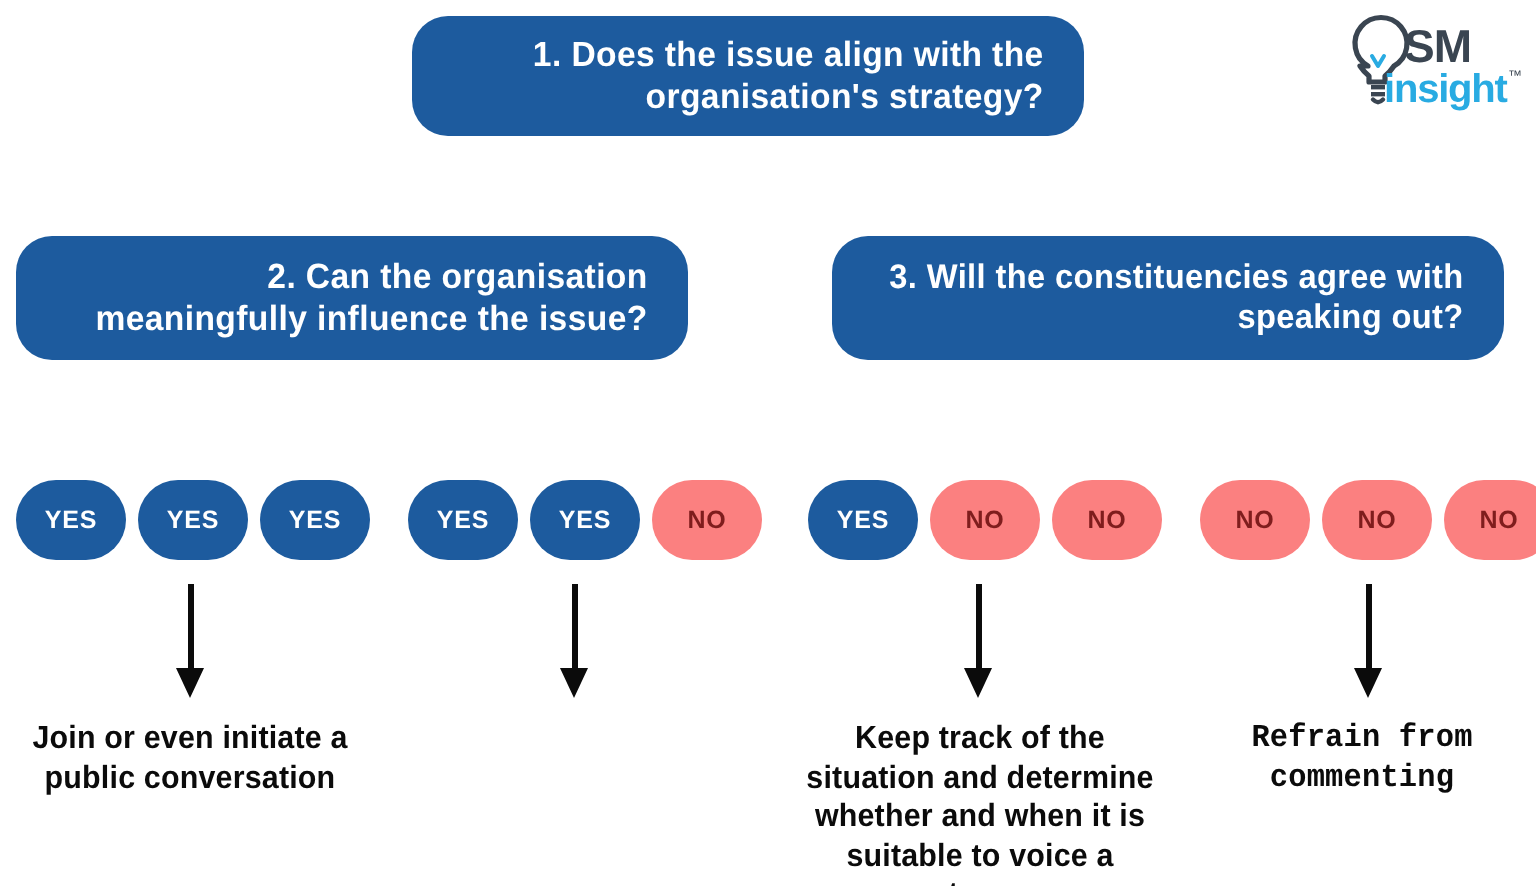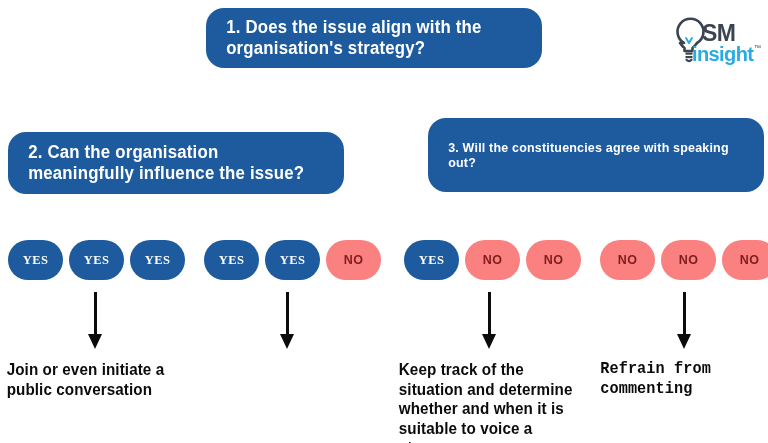--- a/index.html
+++ b/index.html
@@ -7,61 +7,61 @@
     width:768px;height:443px;
     background:#ffffff;
     font-family:"Liberation Sans","DejaVu Sans",sans-serif;
     overflow:hidden;
     position:relative;
   }
   #canvas{position:relative;width:768px;height:443px;}
 
   
   .logo{
-    position:absolute; left:666px; top:16px; width:98px; height:52px;
+    position:absolute; left:666px; top:6px; width:98px; height:52px;
   }
   .logo svg{display:block;}
 
   
   .qbox{
     position:absolute;
     background:#1d5b9e;
     border-radius:18px;
     color:#ffffff;
     display:flex;align-items:center;justify-content:center;
-    text-align:left;
+    text-align:right;
     font-weight:bold;
     font-stretch:condensed;
     letter-spacing:.2px;
     line-height:1.18;
     box-sizing:border-box;
     padding:6px 14px;
   }
   #qbox-1{ left:206px; top:8px;  width:336px; height:60px; font-size:17.5px;}
-  #qbox-2{ left:8px;   top:118px;width:336px; height:62px; font-size:17.5px;margin-top:14px;}
-  #qbox-3{ left:428px; top:118px;width:336px; height:74px; font-size:13px;}
+  #qbox-2{ left:8px;   top:118px;width:336px; height:62px; font-size:17.5px;}
+  #qbox-3{ left:416px; top:118px;width:336px; height:62px; font-size:17px;}
   .qbox .txt{ display:block; transform:scaleX(.96); }
 
   
   .pillrow{ position:absolute; display:flex; }
   #row-1{ left:8px;   top:240px; }
   #row-2{ left:204px; top:240px; }
   #row-3{ left:404px; top:240px; }
   #row-4{ left:600px; top:240px; }
 
   .pill{
     width:55px;height:40px;
     border-radius:20px/20px;
     display:flex;align-items:center;justify-content:center;
     font-size:12.5px;font-weight:bold;
     letter-spacing:.4px;
     margin-right:6px;
     box-sizing:border-box;
   }
-  .pill.yes{ background:#1d5b9e; color:#ffffff;font-family:Liberation Serif, serif; }
+  .pill.yes{ background:#1d5b9e; color:#ffffff; }
   .pill.no { background:#fb8080; color:#7f1d1d; }
   .pill:last-child{ margin-right:0; }
 
   
   .arrow{ position:absolute; width:20px; height:58px; }
   .arrow .shaft{
     position:absolute; left:8px; top:0; width:3px; height:44px;
     background:#0b0b0b;
   }
   .arrow .head{
@@ -72,20 +72,21 @@
     border-top:15px solid #0b0b0b;
   }
   #arrow-1{ left:86px;  top:292px; }
   #arrow-2{ left:278px; top:292px; }
   #arrow-3{ left:480px; top:292px; }
   #arrow-4{ left:675px; top:292px; }
 
   
   .caption{
     position:absolute;
+    text-align:center;
     font-weight:bold;
     font-stretch:condensed;
     color:#0b0b0b;
     font-size:16px;
     line-height:1.22;
     letter-spacing:.1px;
   }
   #cap-1{ left:2px;   top:360px; width:186px; }
   #cap-2{ left:198px; top:360px; width:192px; }
   #cap-3{ left:394px; top:360px; width:192px; }

